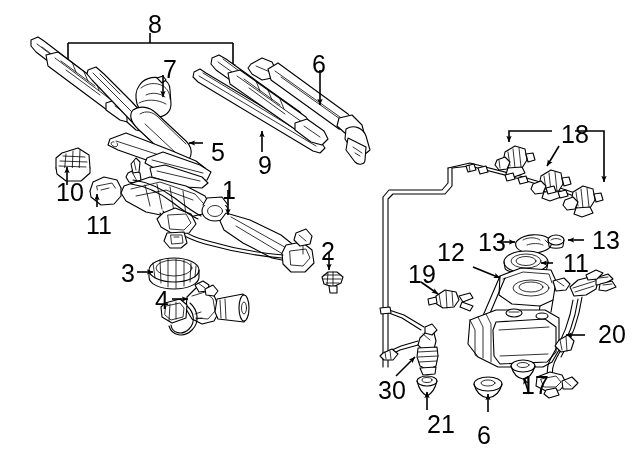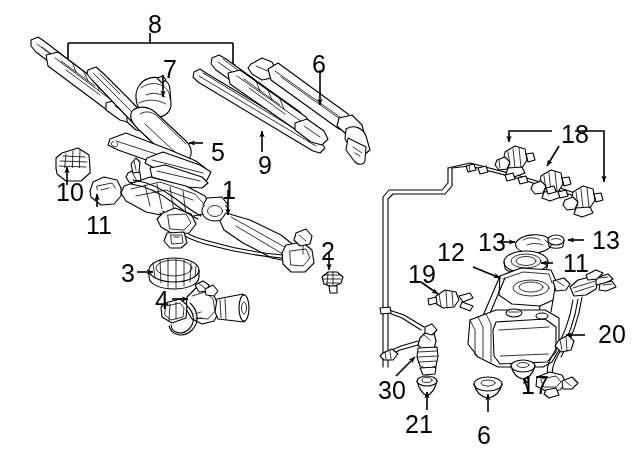--- a/index.html
+++ b/index.html
@@ -503,17 +503,17 @@
 <div class="cal" style="left:121px;top:261px;">3</div>
 <div class="cal" style="left:155px;top:288px;">4</div>
 <div class="cal" style="left:561px;top:122px;">18</div>
 <div class="cal" style="left:478px;top:230px;text-align:center;">13</div>
 <div class="cal" style="left:592px;top:228px;">13</div>
 <div class="cal" style="left:563px;top:251px;">11</div>
 <div class="cal" style="left:437px;top:240px;">12</div>
 <div class="cal" style="left:408px;top:262px;">19</div>
 <div class="cal" style="left:598px;top:322px;">20</div>
 <div class="cal" style="left:378px;top:378px;">30</div>
-<div class="cal" style="left:405px;top:412px;text-align:right;">21</div>
+<div class="cal" style="left:427px;top:412px;text-align:right;">21</div>
 <div class="cal" style="left:477px;top:423px;">6</div>
 <div class="cal" style="left:521px;top:373px;">17</div>
 
 </div>
 
 </body></html>

